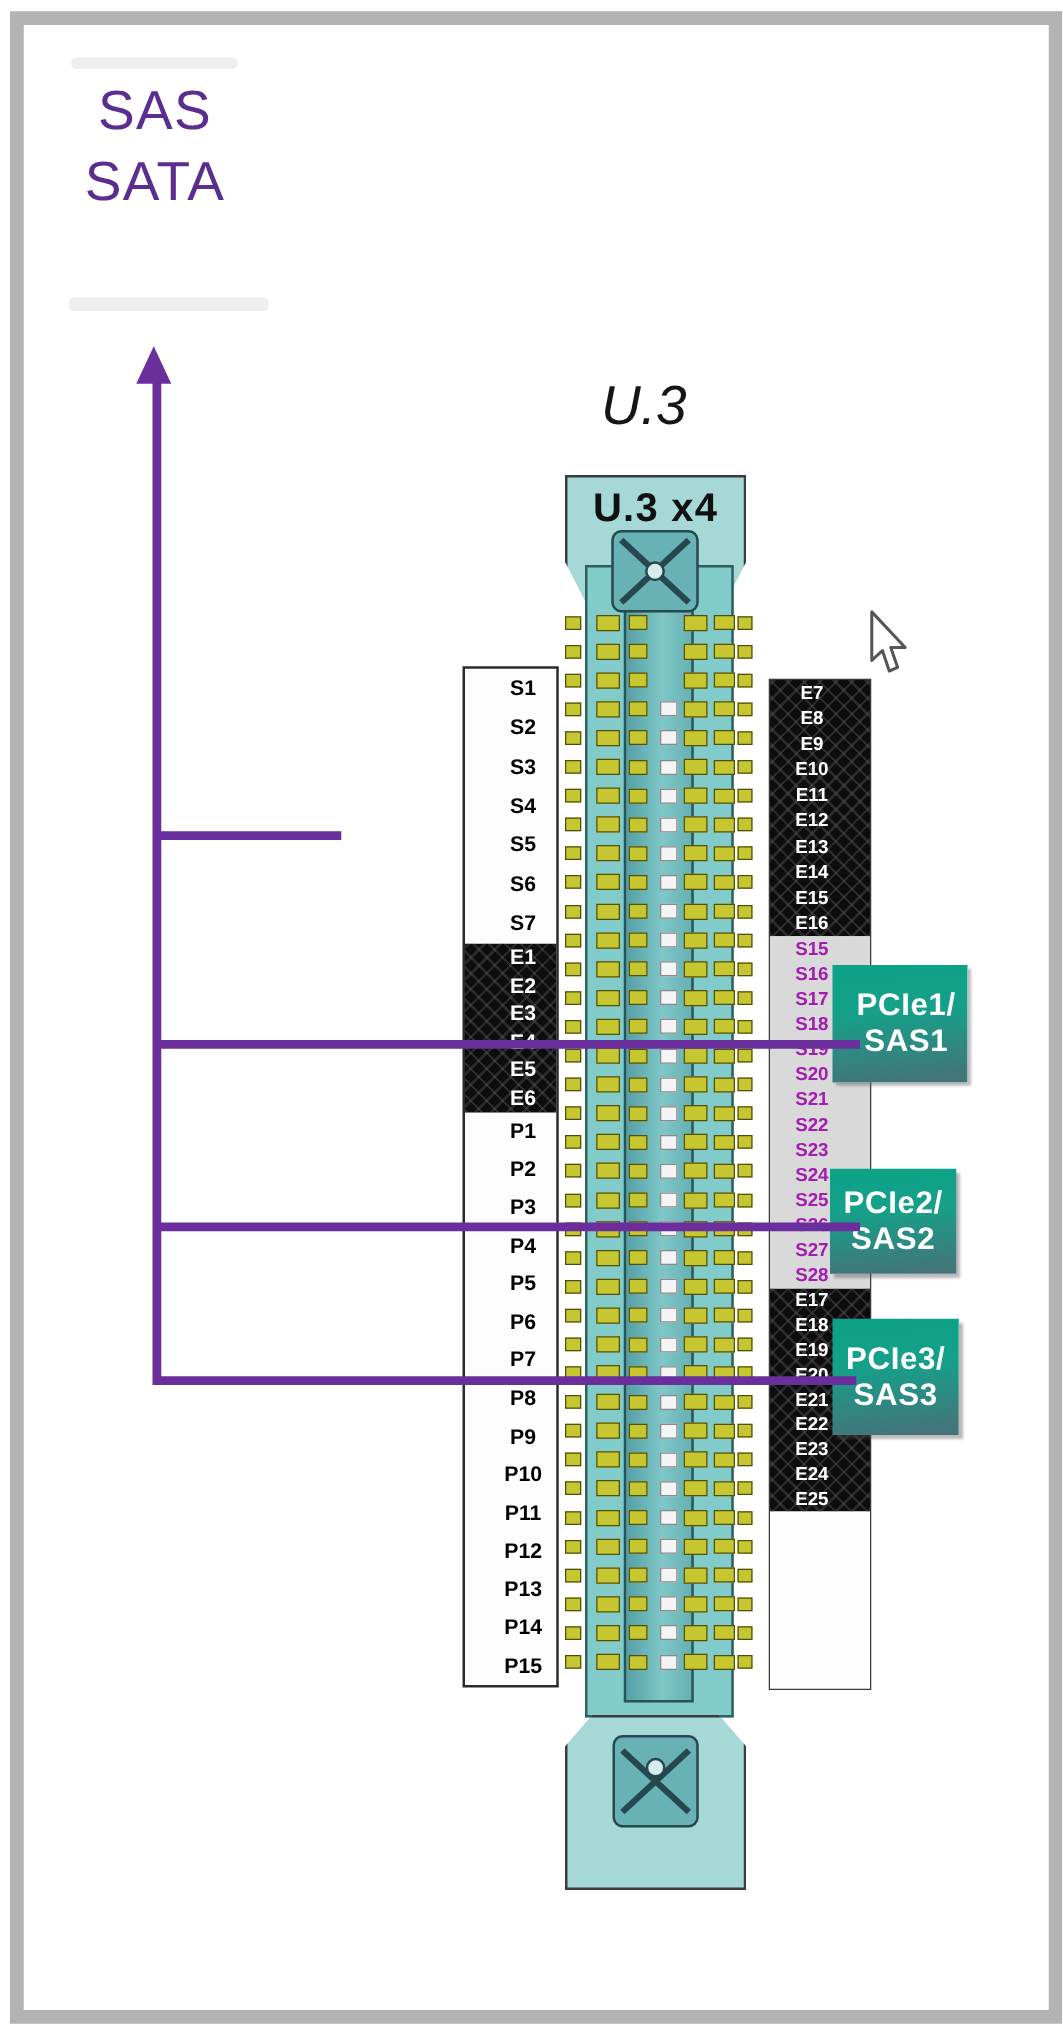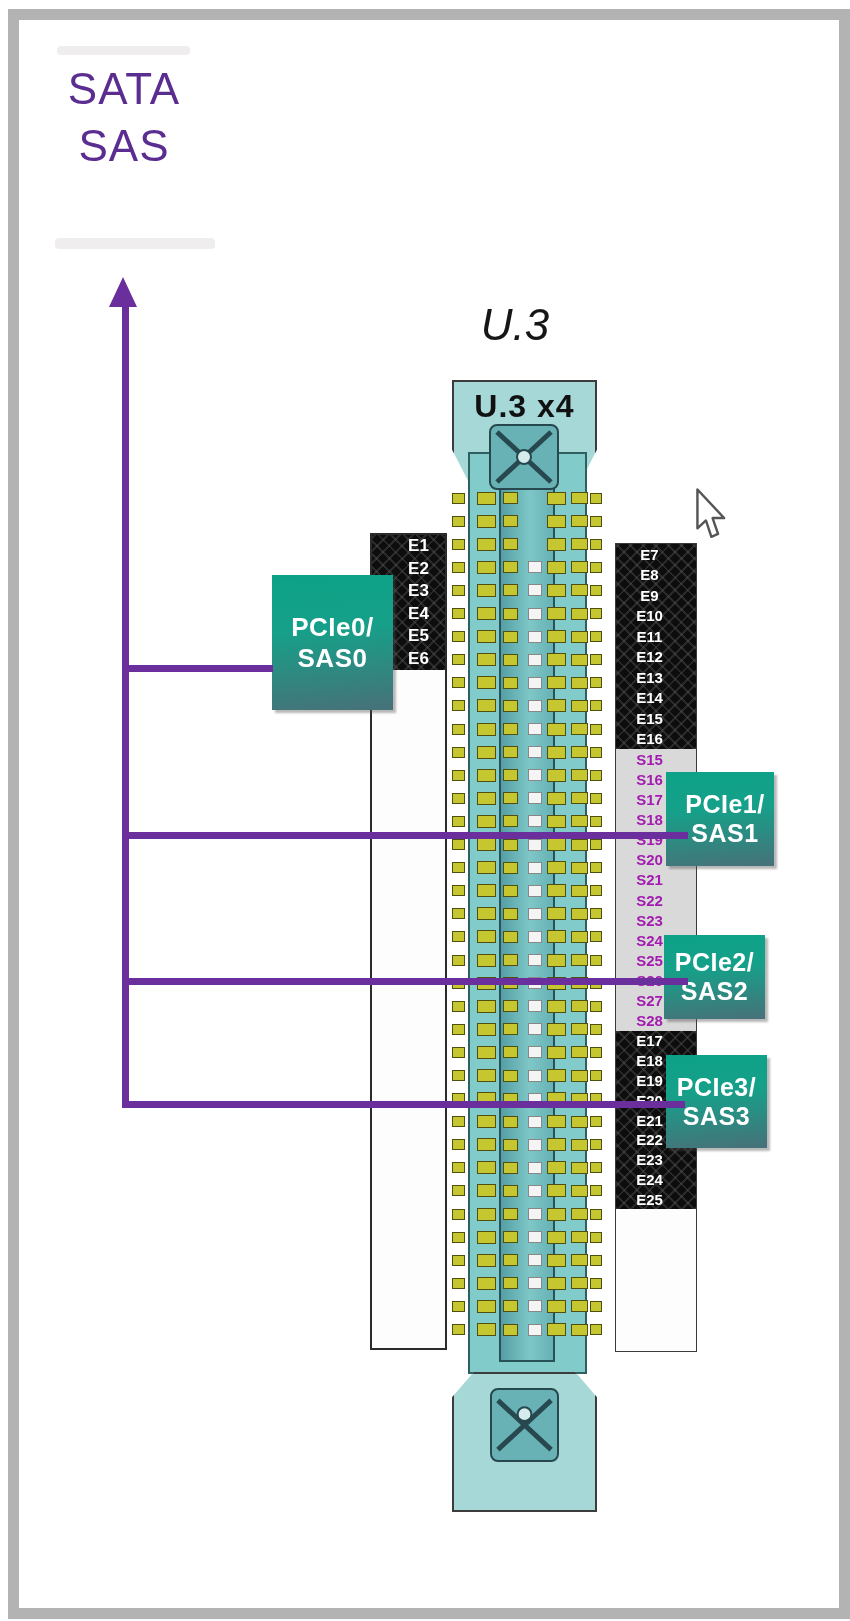--- a/index.html
+++ b/index.html
@@ -121,22 +121,22 @@
 <body>
 
 <div id="canvas">
 
   <div id="frame"></div>
 
   <div class="smudge" style="left:57px;top:46px;width:133px;height:9px;"></div>
   <div class="smudge" style="left:55px;top:238px;width:160px;height:11px;"></div>
 
   <div id="bus-heading">
+    <div>SAS</div>
     <div>SATA</div>
-    <div>SAS</div>
   </div>
 
   <div class="arrowhead"></div>
   <div class="vline"></div>
   <div class="hline" id="hline-0"></div>
   <div class="hline" id="hline-1"></div>
   <div class="hline" id="hline-2"></div>
   <div class="hline" id="hline-3"></div>
 
   <div id="connector-title">U.3</div>
@@ -416,27 +416,53 @@
       <div class="pin" style="left: 452px; top: 1324px; width: 11px; height: 9px;"></div>
       <div class="pin" style="left: 477px; top: 1323px; width: 17px; height: 11px;"></div>
       <div class="pin" style="left: 503px; top: 1324px; width: 13px; height: 10px;"></div>
       <div class="pin pin-white" style="left: 528px; top: 1324px; width: 12px; height: 10px;"></div>
       <div class="pin" style="left: 547px; top: 1323px; width: 17px; height: 11px;"></div>
       <div class="pin" style="left: 571px; top: 1324px; width: 15px; height: 10px;"></div>
       <div class="pin" style="left: 590px; top: 1324px; width: 10px; height: 9px;"></div>
     </div>
 
   <div id="left-col" class="pin-col">
+    <div class="pin-sec" style="height:220px">
+        <div class="pin-row">S1</div>
+        <div class="pin-row">S2</div>
+        <div class="pin-row">S3</div>
+        <div class="pin-row">S4</div>
+        <div class="pin-row">S5</div>
+        <div class="pin-row">S6</div>
+        <div class="pin-row">S7</div>
+      </div>
     <div class="pin-sec tone-black" style="height:135px">
         <div class="pin-row">E1</div>
         <div class="pin-row">E2</div>
         <div class="pin-row">E3</div>
         <div class="pin-row">E4</div>
         <div class="pin-row">E5</div>
         <div class="pin-row">E6</div>
+      </div>
+    <div class="pin-sec" style="height:458px">
+        <div class="pin-row">P1</div>
+        <div class="pin-row">P2</div>
+        <div class="pin-row">P3</div>
+        <div class="pin-row">P4</div>
+        <div class="pin-row">P5</div>
+        <div class="pin-row">P6</div>
+        <div class="pin-row">P7</div>
+        <div class="pin-row">P8</div>
+        <div class="pin-row">P9</div>
+        <div class="pin-row">P10</div>
+        <div class="pin-row">P11</div>
+        <div class="pin-row">P12</div>
+        <div class="pin-row">P13</div>
+        <div class="pin-row">P14</div>
+        <div class="pin-row">P15</div>
       </div>
   </div>
 
   <div id="right-col" class="pin-col">
     <div class="pin-sec tone-black" style="height:205px">
         <div class="pin-row">E7</div>
         <div class="pin-row">E8</div>
         <div class="pin-row">E9</div>
         <div class="pin-row">E10</div>
         <div class="pin-row">E11</div>
@@ -468,24 +494,20 @@
         <div class="pin-row">E19</div>
         <div class="pin-row">E20</div>
         <div class="pin-row">E21</div>
         <div class="pin-row">E22</div>
         <div class="pin-row">E23</div>
         <div class="pin-row">E24</div>
         <div class="pin-row">E25</div>
       </div>
   </div>
 
-  <div id="lane-0" class="lane-box">
-    <span>PCIe0/</span>
-    <span>SAS0</span>
-  </div>
   <div id="lane-1" class="lane-box">
     <span>PCIe1/</span>
     <span>SAS1</span>
   </div>
   <div id="lane-2" class="lane-box">
     <span>PCIe2/</span>
     <span>SAS2</span>
   </div>
   <div id="lane-3" class="lane-box">
     <span>PCIe3/</span>

